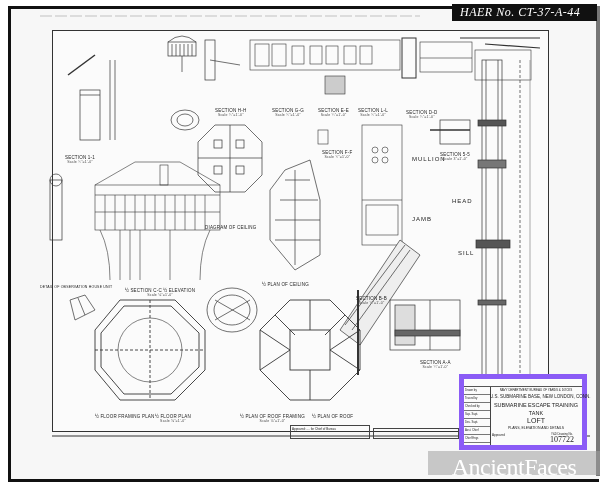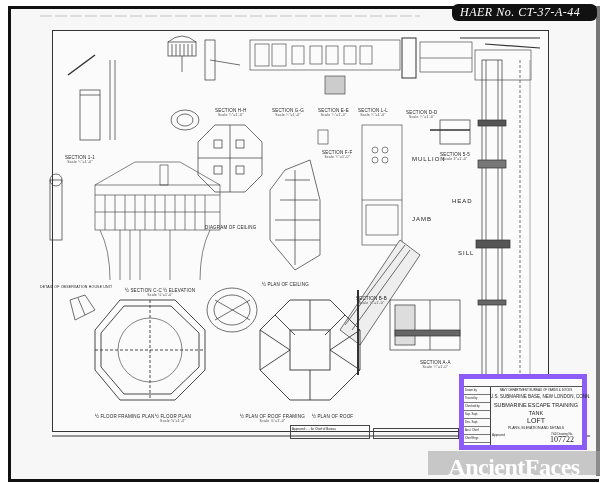--- a/index.html
+++ b/index.html
@@ -1,31 +1,31 @@
 <!DOCTYPE html>
 <html><head>
 <meta charset="utf-8">
 <style>
   html, body { margin:0; padding:0; background:#fff; }
   body { width:600px; height:483px; position:relative; overflow:hidden; font-family:"Liberation Sans", sans-serif; color:#222; }
   .sheet { position:absolute; left:8px; top:6px; width:588px; height:470px; border:3px solid #111; border-right:none; background:#f7f7f7; }
   .sheet-right { position:absolute; left:596px; top:6px; width:4px; height:470px; background:#777; }
   .inner { position:absolute; left:52px; top:30px; width:495px; height:400px; border:1px solid #333; background:#fbfbfb; }
-  .haer { position:absolute; left:452px; top:4px; width:145px; height:17px; background:#111; color:#fff; font-size:12px; font-style:italic; font-family:"Liberation Serif", serif; letter-spacing:0.5px; line-height:17px; padding-left:8px; box-sizing:border-box;border-radius:6px; }
+  .haer { position:absolute; left:452px; top:4px; width:145px; height:17px; background:#111; color:#fff; font-size:12px; font-style:italic; font-family:"Liberation Serif", serif; letter-spacing:0.5px; line-height:17px; padding-left:8px; box-sizing:border-box; }
   .lbl { position:absolute; font-size:4.5px; white-space:nowrap; color:#222; letter-spacing:0.2px; text-transform:uppercase; }
   .lbl.big { font-size:6px; letter-spacing:1px; }
   .lbl .sc { display:block; font-size:3.5px; text-transform:none; text-align:center; color:#444; }
   svg.draw { position:absolute; left:0; top:0; }
   .title-block { position:absolute; left:459px; top:374px; width:118px; height:66px; border:5px solid #8b5cf6; background:#fbfbfb; }
   .tb-text { position:absolute; left:0; width:100%; text-align:center; font-family:"Liberation Sans", sans-serif; color:#222; white-space:nowrap; }
   .tb-side { position:absolute; left:0; top:8px; width:26px; height:58px; border-right:1px solid #444; }
   .tb-side div { height:7px; border-bottom:1px solid #777; font-size:2.8px; line-height:7px; padding-left:1px; }
   .approval { position:absolute; left:290px; top:425px; width:80px; height:14px; border:1px solid #444; font-size:3px; padding:1px; box-sizing:border-box; }
   .approval2 { position:absolute; left:373px; top:428px; width:86px; height:11px; border:1px solid #444; font-size:3px; padding:1px; box-sizing:border-box; }
-  .watermark { position:absolute; left:428px; top:451px; width:172px; height:24px; background:rgba(160,160,160,0.55); color:#fff; font-family:"Liberation Serif", serif; font-weight:bold; font-size:24px; line-height:32px; text-align:center; letter-spacing:-0.5px; }
+  .watermark { position:absolute; left:428px; top:451px; width:172px; height:24px; background:rgba(160,160,160,0.55); color:#fff; font-family:"Liberation Serif", serif; font-weight:normal; font-size:24px; line-height:32px; text-align:center; letter-spacing:-0.5px; }
 </style>
 </head>
 <body>
 
 <div class="sheet"></div>
 <div class="sheet-right"></div>
 <div class="inner"></div>
 
 <div class="haer">HAER No. CT-37-A-44</div>
 

